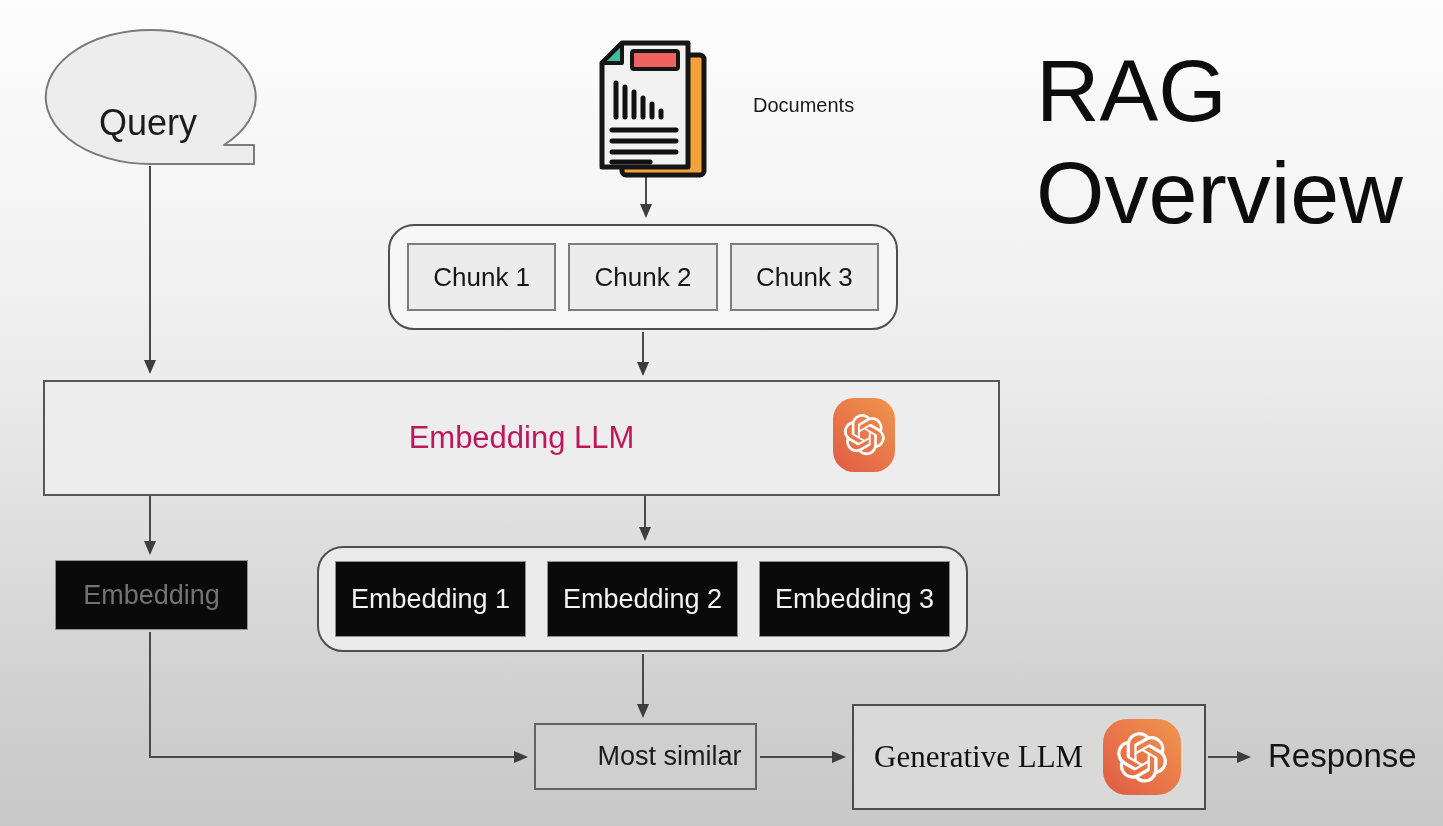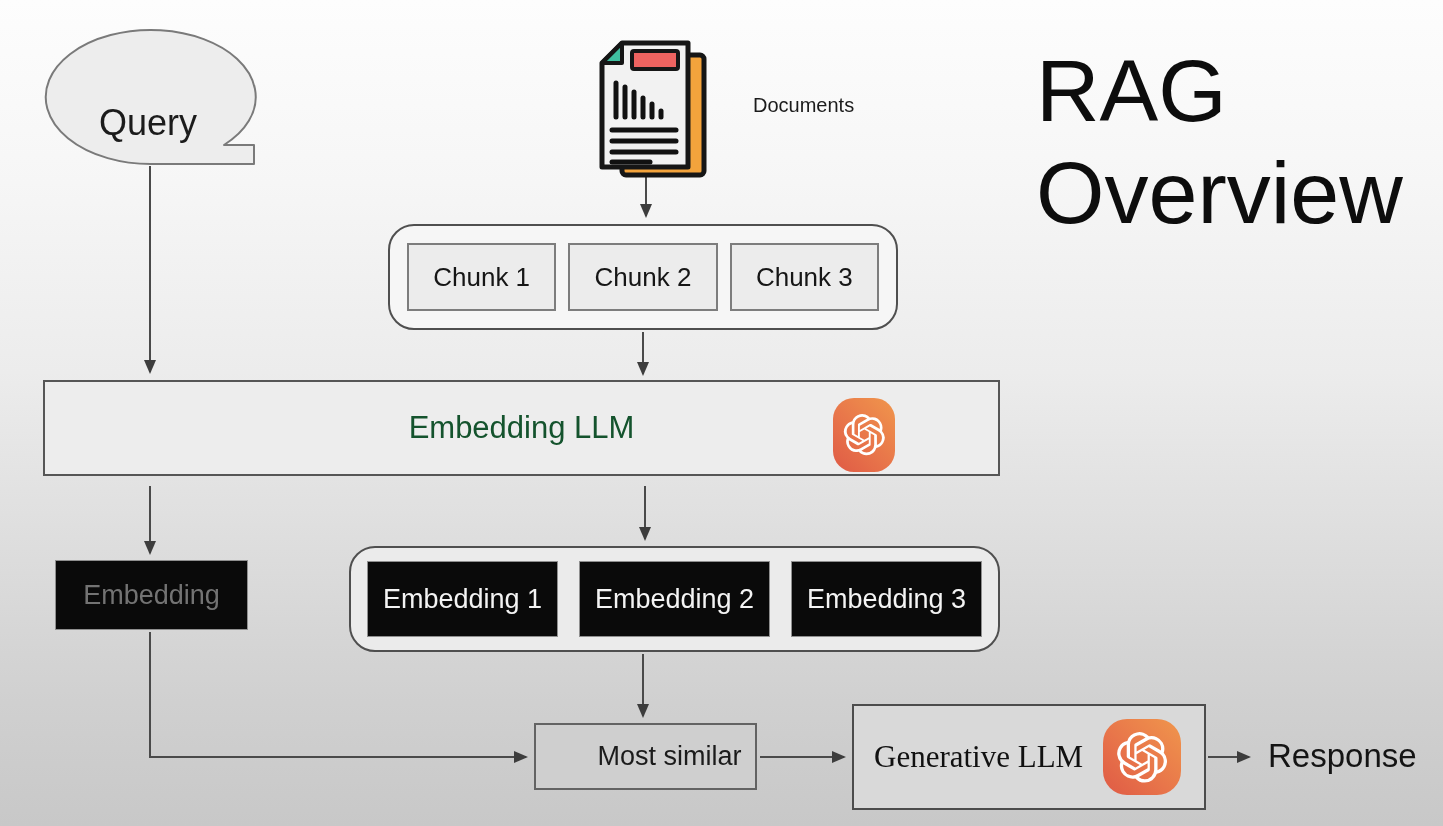--- a/index.html
+++ b/index.html
@@ -51,24 +51,24 @@
   }
   .chunk-box {
     flex: 1; height: 68px;
     background: #ececec; border: 2px solid #7d7d7d;
     display: flex; align-items: center; justify-content: center;
     font-size: 26px; color: #161616;
   }
 
   
   .embedding-llm {
-    left: 43px; top: 380px; width: 957px; height: 96px;
+    left: 43px; top: 380px; width: 957px; height: 116px;
     background: #ededed; border: 2px solid #565656;
     display: flex; align-items: center; justify-content: center;
-    font-size: 31px; color: #14532d;
+    font-size: 31px; color: #be185d;
   }
   .embedding-llm .openai-badge { position: absolute; left: 788px; top: 16px; }
 
   
   .openai-badge {
     background: linear-gradient(45deg, #df5a45 0%, #e8754a 45%, #f0964c 100%);
     border-radius: 21px;
     display: flex; align-items: center; justify-content: center;
   }
   .openai-badge svg { width: 72%; height: 72%; }
@@ -78,21 +78,21 @@
     left: 55px; top: 560px; width: 193px; height: 70px;
     background: #0a0a0a; border: 1px solid #8f8f8f;
     display: flex; align-items: center; justify-content: center;
     font-size: 27px; color: #737373;
   }
   .embeddings-group {
     left: 317px; top: 546px; width: 651px; height: 106px;
     border: 2px solid #4f4f4f; border-radius: 26px;
     background: #ebebeb;
     display: flex; align-items: center; justify-content: space-between;
-    padding: 0 16px; gap: 21px; margin-left: 32px;
+    padding: 0 16px; gap: 21px;
   }
   .embedding-box {
     flex: 1; height: 76px;
     background: #0a0a0a; border: 1px solid #8f8f8f;
     display: flex; align-items: center; justify-content: center;
     font-size: 27px; color: #f4f4f4;
   }
 
   
   .most-similar {

